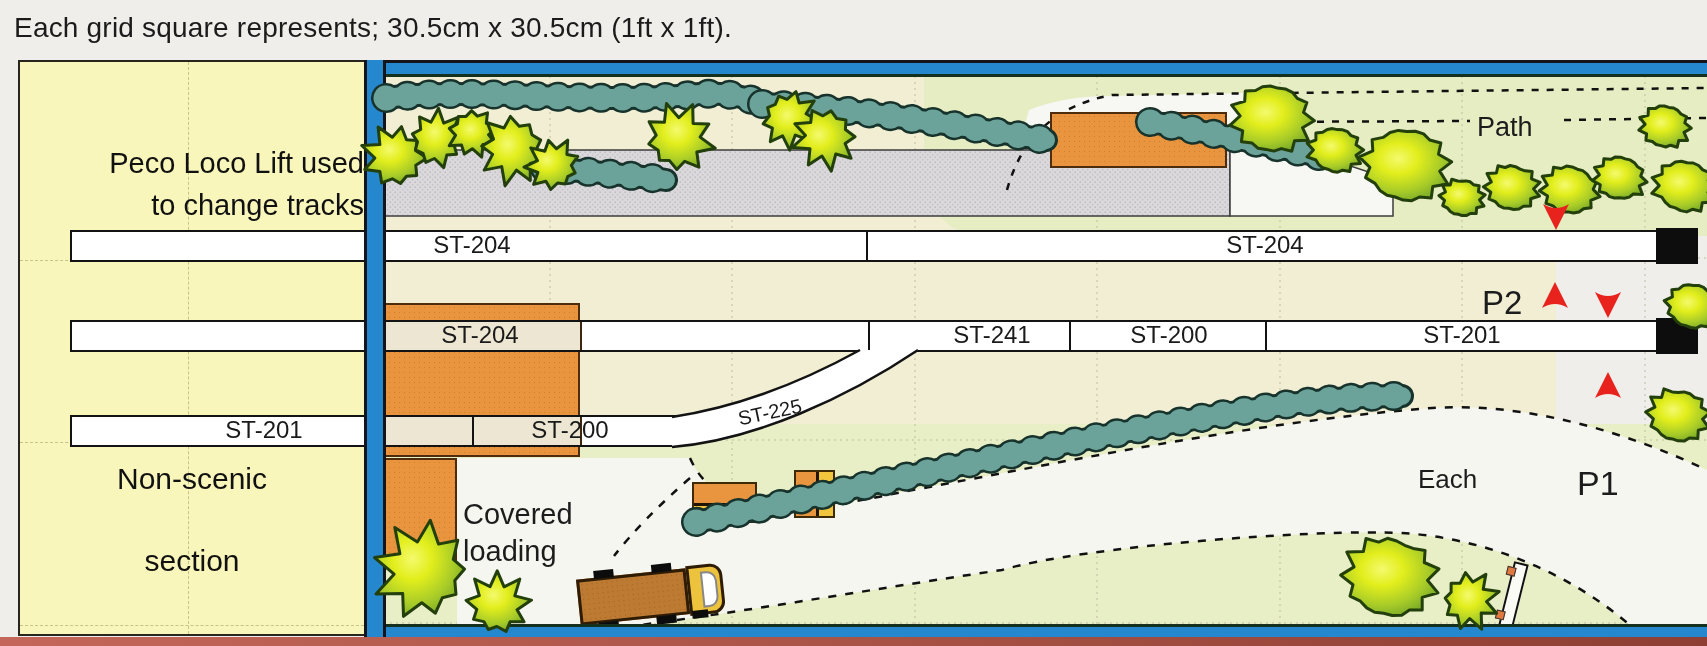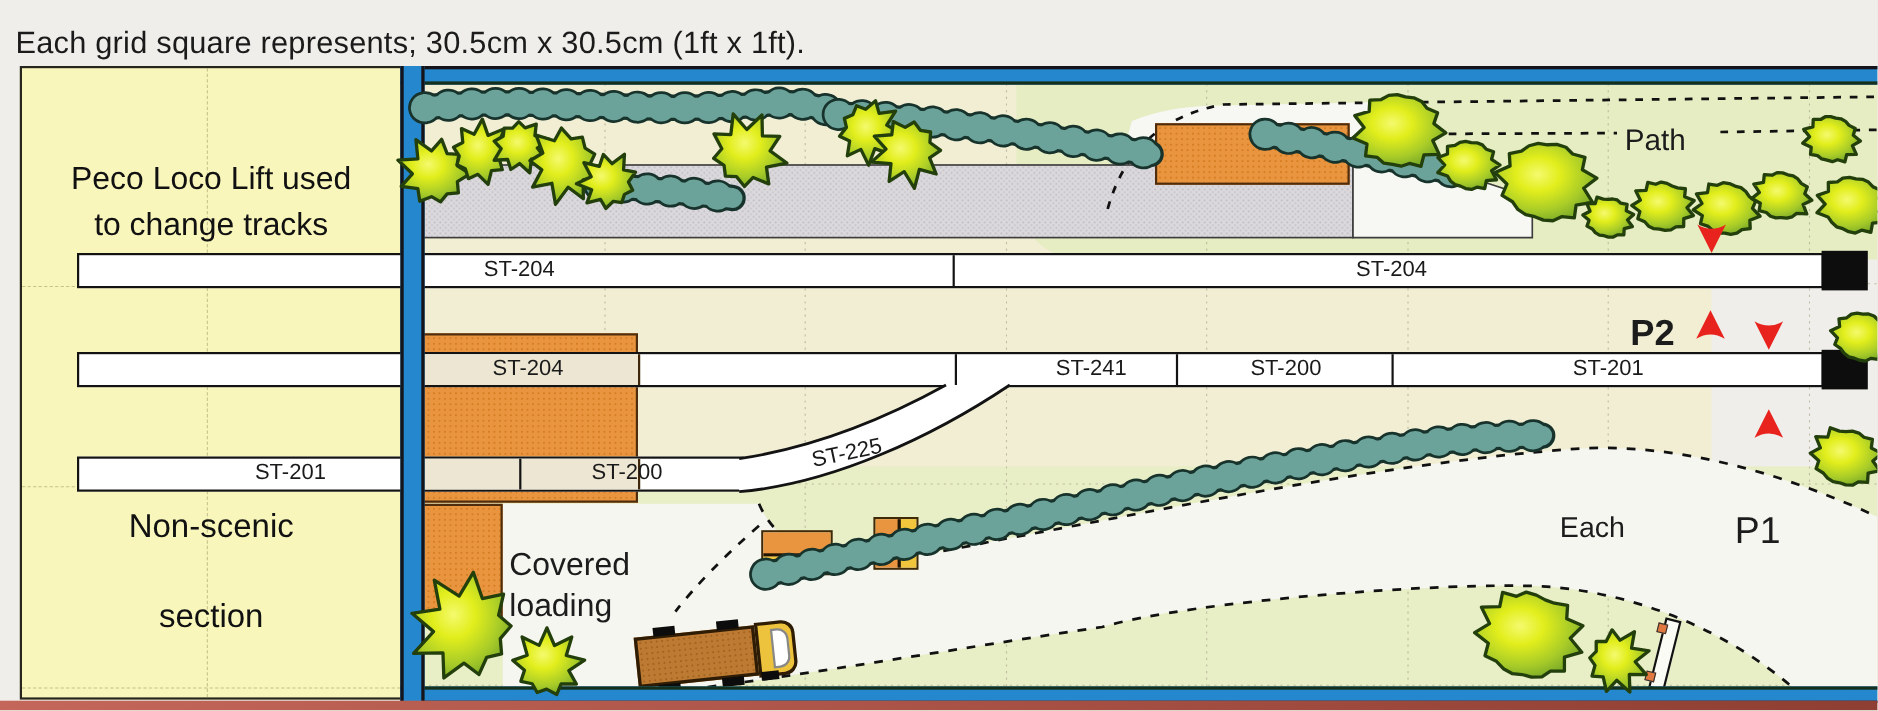--- a/index.html
+++ b/index.html
@@ -1,25 +1,25 @@
 <!DOCTYPE html>
 <html><head>
 <meta charset="utf-8">
 <style>
   html,body{margin:0;padding:0;}
   body{font-family:"Liberation Sans", sans-serif; background:#e8e6e2;}
   #canvas{position:relative;width:1707px;height:646px;background:#f0eeea;overflow:hidden;}
   .abs{position:absolute;}
   
-  #title{left:14px;top:12px;font-size:28px;color:#1b1b1b;letter-spacing:.2px;margin-top:11px;}
+  #title{left:14px;top:12px;font-size:28px;color:#1b1b1b;letter-spacing:.2px;}
   
   #panel{left:18px;top:60px;width:348px;height:576px;background:#f9f6bc;border:2px solid #26261f;box-sizing:border-box;}
   .panel-grid-h{left:0;width:100%;height:0;border-top:1px dashed rgba(150,145,90,.5);}
   .panel-grid-v{top:0;height:100%;width:0;border-left:1px dashed rgba(150,145,90,.5);}
-  #panel-note{left:0;top:80px;width:100%;text-align:center;font-size:29px;line-height:42px;color:#111;}
+  #panel-note{left:0;top:80px;width:100%;text-align:right;font-size:29px;line-height:42px;color:#111;}
   .panel-label-line{left:0;width:100%;text-align:center;font-size:30px;color:#111;}
   
   #ground{left:384px;top:76px;width:1172px;height:560px;background:#f1eed4;overflow:visible;}
   .gz1{left:540px;top:0;width:783px;height:160px;background:#e6edc2;border-radius:0 0 0 60px;}
   .gz2{left:0;top:348px;width:1323px;height:212px;background:#e8eec6;}
   
   .bldg{background-color:#e9953f;background-image:radial-gradient(circle,#d57d22 26%,rgba(0,0,0,0) 28%);background-size:5px 5px;border:2px solid #4f2d0c;box-sizing:border-box;}
   #bldg-mid{left:-4px;top:227px;width:200px;height:154px;}
   #bldg-top{left:666px;top:36px;width:177px;height:56px;}
   #bldg-low{left:-4px;top:382px;width:77px;height:107px;}
@@ -35,31 +35,31 @@
   #truck .body{position:absolute;left:0;top:4px;width:110px;height:46px;background-color:#bd7a33;background-image:radial-gradient(circle,#a2631f 26%,rgba(0,0,0,0) 28%);background-size:5px 5px;border:3px solid #2e1c05;box-sizing:border-box;}
   #truck .cab{position:absolute;left:110px;top:2px;width:36px;height:50px;background:#edc23c;border:3px solid #2e1c05;border-radius:0 12px 12px 0;box-sizing:border-box;}
   #truck .shield{position:absolute;left:124px;top:9px;width:16px;height:36px;background:#fff;border:2px solid #888;border-radius:0 10px 10px 0;box-sizing:border-box;}
   #truck .wheel{position:absolute;width:20px;height:8px;background:#0c0c0c;}
   
   #bench{left:1122px;top:486px;width:15px;height:66px;background:#fbfbf6;border:2px solid #111;transform:rotate(14deg);box-sizing:border-box;}
   #bench .foot{position:absolute;left:-7px;width:7px;height:7px;background:#e07840;border:1px solid #333;}
   
   .scene-label{color:#1c1c1c;white-space:nowrap;}
   #lab-path{left:1093px;top:36px;font-size:27px;}
-  #lab-p2{left:1098px;top:208px;font-size:33px;font-weight:bold;}
+  #lab-p2{left:1098px;top:208px;font-size:33px;}
   #lab-road{left:1034px;top:388px;font-size:26px;}
   #lab-p1{left:1193px;top:388px;font-size:34px;}
   #lab-covered{left:79px;top:420px;font-size:29px;line-height:37px;}
   
   .track{position:absolute;background:#fff;border:2px solid #131313;box-sizing:border-box;}
   #row1{left:70px;top:230px;width:1588px;height:32px;}
   #row2{left:70px;top:320px;width:1588px;height:32px;}
   #row3{left:70px;top:415px;width:606px;height:32px;}
   .tdiv{position:absolute;top:0;bottom:0;width:2px;background:#131313;}
-  .tlabel{position:absolute;top:50%;transform:translate(-50%,-54%);font-size:20px;color:#1a1a1a;white-space:nowrap;}
+  .tlabel{position:absolute;top:50%;transform:translate(-50%,-54%);font-size:24px;color:#1a1a1a;white-space:nowrap;}
   .patch{position:absolute;top:0;bottom:0;background:#ece6d2;border-right:2px solid #40260a;}
   .buffer{position:absolute;width:42px;height:36px;background:#0d0d0d;}
   #curve-label{left:715px;top:401px;width:110px;text-align:center;font-size:20px;color:#1a1a1a;transform:rotate(-12deg);}
   
   .frame{background:#2588cf;}
   #frame-left{left:364px;top:60px;width:22px;height:580px;border-left:3px solid #14141a;border-right:3px solid #14141a;box-sizing:border-box;}
   #frame-top{left:364px;top:60px;width:1343px;height:17px;border-top:3px solid #14141a;border-bottom:3px solid #15301c;box-sizing:border-box;}
   #frame-bottom{left:364px;top:624px;width:1343px;height:15px;border-top:3px solid #15301c;border-bottom:2px solid #14141a;box-sizing:border-box;}
   #edge-strip{left:0;top:637px;width:1707px;height:9px;background:linear-gradient(90deg,#c4675a,#8e3e32);}
   svg{position:absolute;left:0;top:0;}

